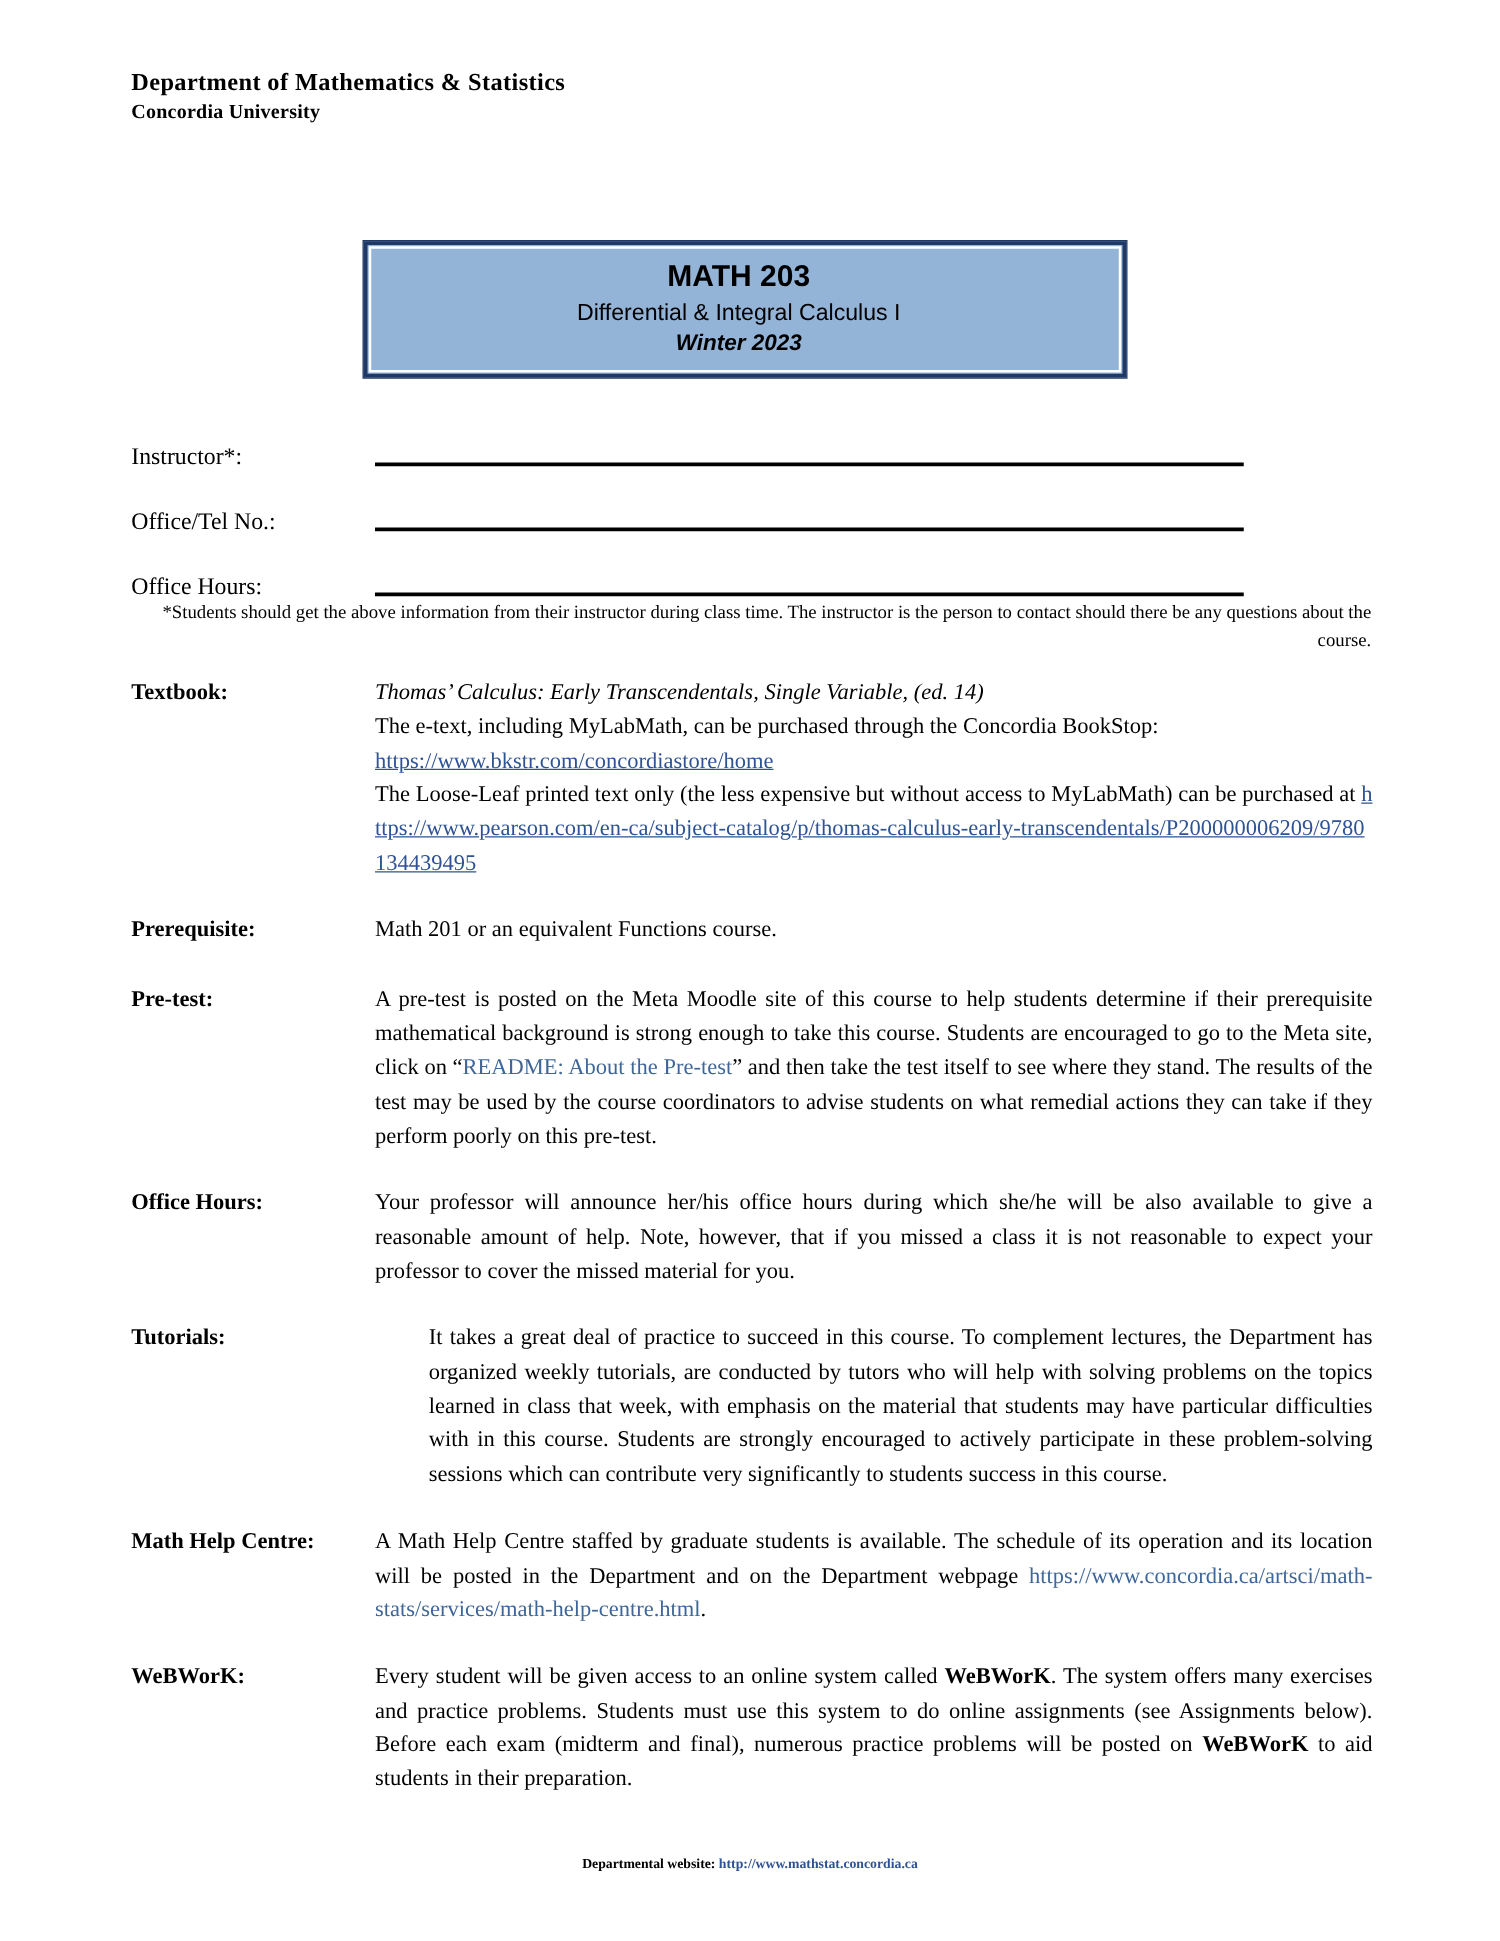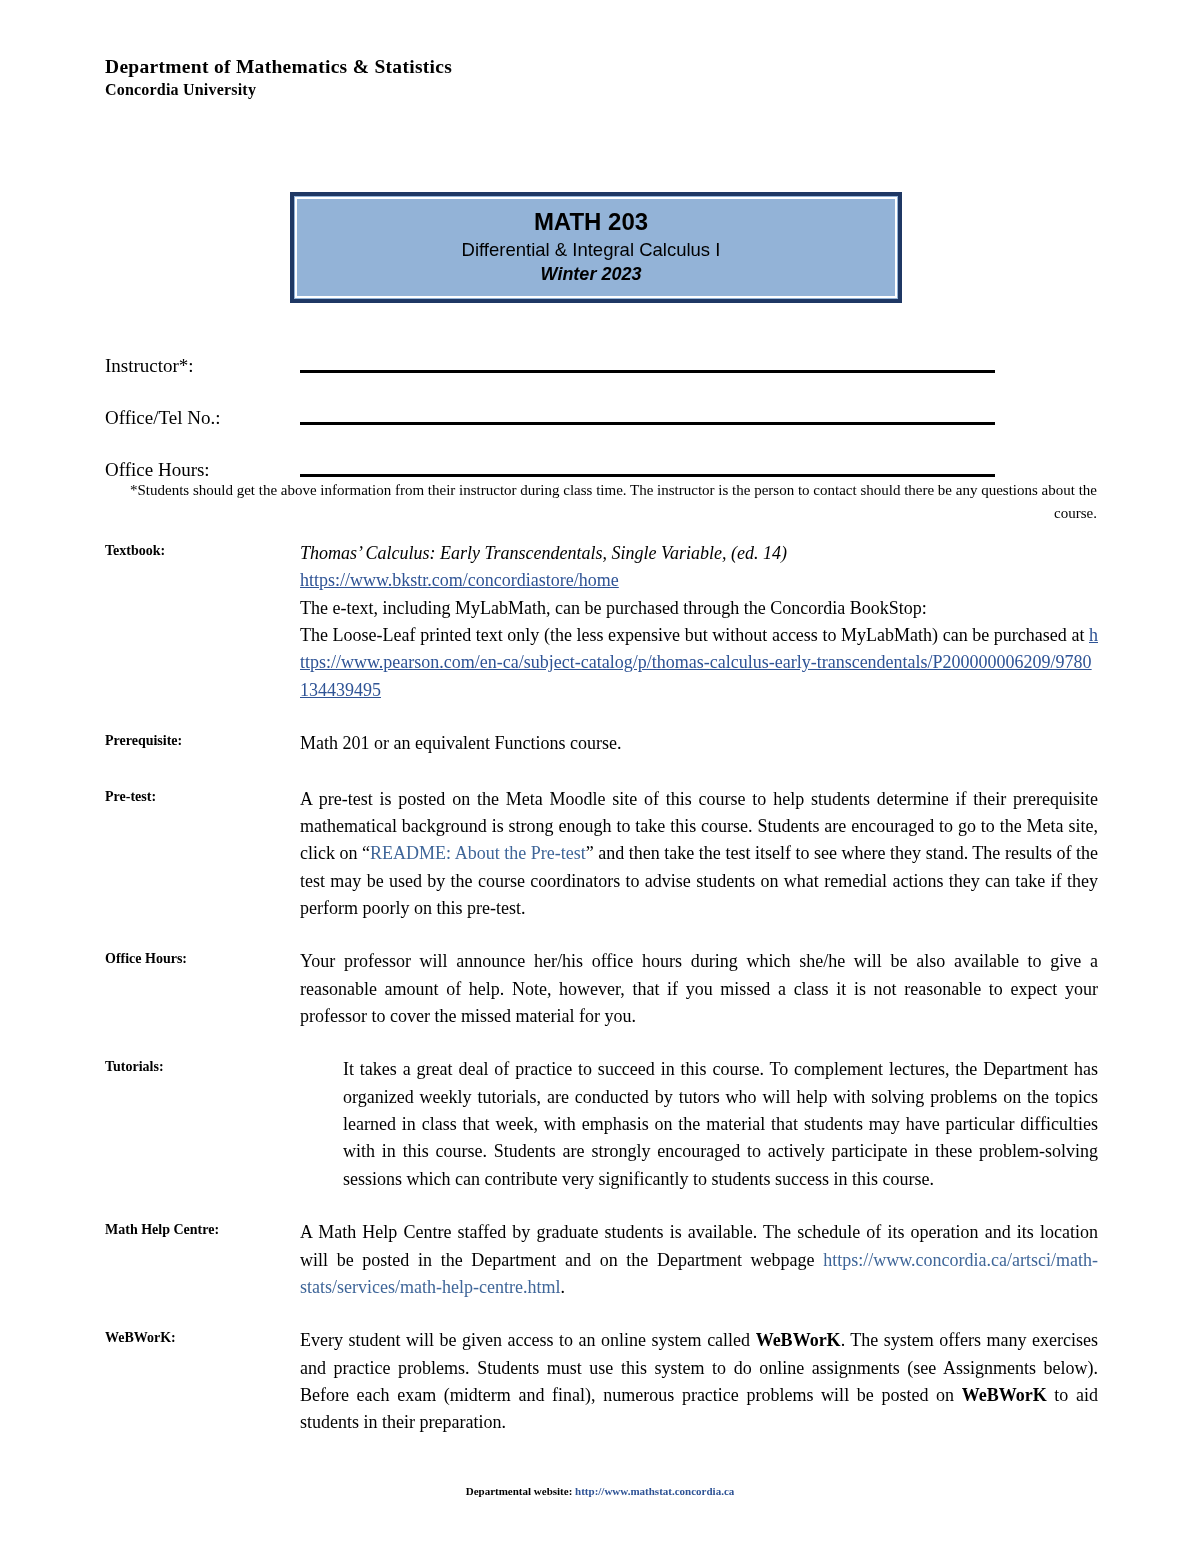--- a/index.html
+++ b/index.html
@@ -126,21 +126,21 @@
     width: 993px;
   }
   .section {
     display: flex;
     align-items: flex-start;
     margin-bottom: 22px;
   }
   .sec-label {
     flex: 0 0 195px;
     width: 195px;
-    font-size: 14px;
+    font-size: 18px;
     font-weight: bold;
     line-height: 1.52;
     padding-right: 6px;
     box-sizing: border-box;
   }
   .sec-body {
     flex: 1 1 auto;
     font-size: 18px;
     line-height: 1.52;
     text-align: justify;
@@ -217,22 +217,22 @@
   </div>
 
   <div class="footnote">*Students should get the above information from their instructor during class time.  The instructor is the person to contact should there be any questions about the course.</div>
 
   <div class="sections">
 
     <div class="section sec-textbook">
       <div class="sec-label">Textbook:</div>
       <div class="sec-body">
         <p class="italic-title">Thomas’ Calculus: Early Transcendentals, Single Variable, (ed. 14)</p>
+        <p>The e-text, including MyLabMath, can be purchased through the Concordia BookStop:</p>
         <p><span class="link-u">https://www.bkstr.com/concordiastore/home</span></p>
-        <p>The e-text, including MyLabMath, can be purchased through the Concordia BookStop:</p>
         <p><span>The Loose-Leaf printed text only (the less expensive but without access to MyLabMath) can be    purchased at </span><span class="link-u">https://www.pearson.com/en-ca/subject-catalog/p/thomas-calculus-early-transcendentals/P200000006209/9780134439495</span></p>
       </div>
     </div>
 
     <div class="section sec-prereq">
       <div class="sec-label">Prerequisite:</div>
       <div class="sec-body">
         <p>Math 201 or an equivalent Functions course.</p>
       </div>
     </div>

